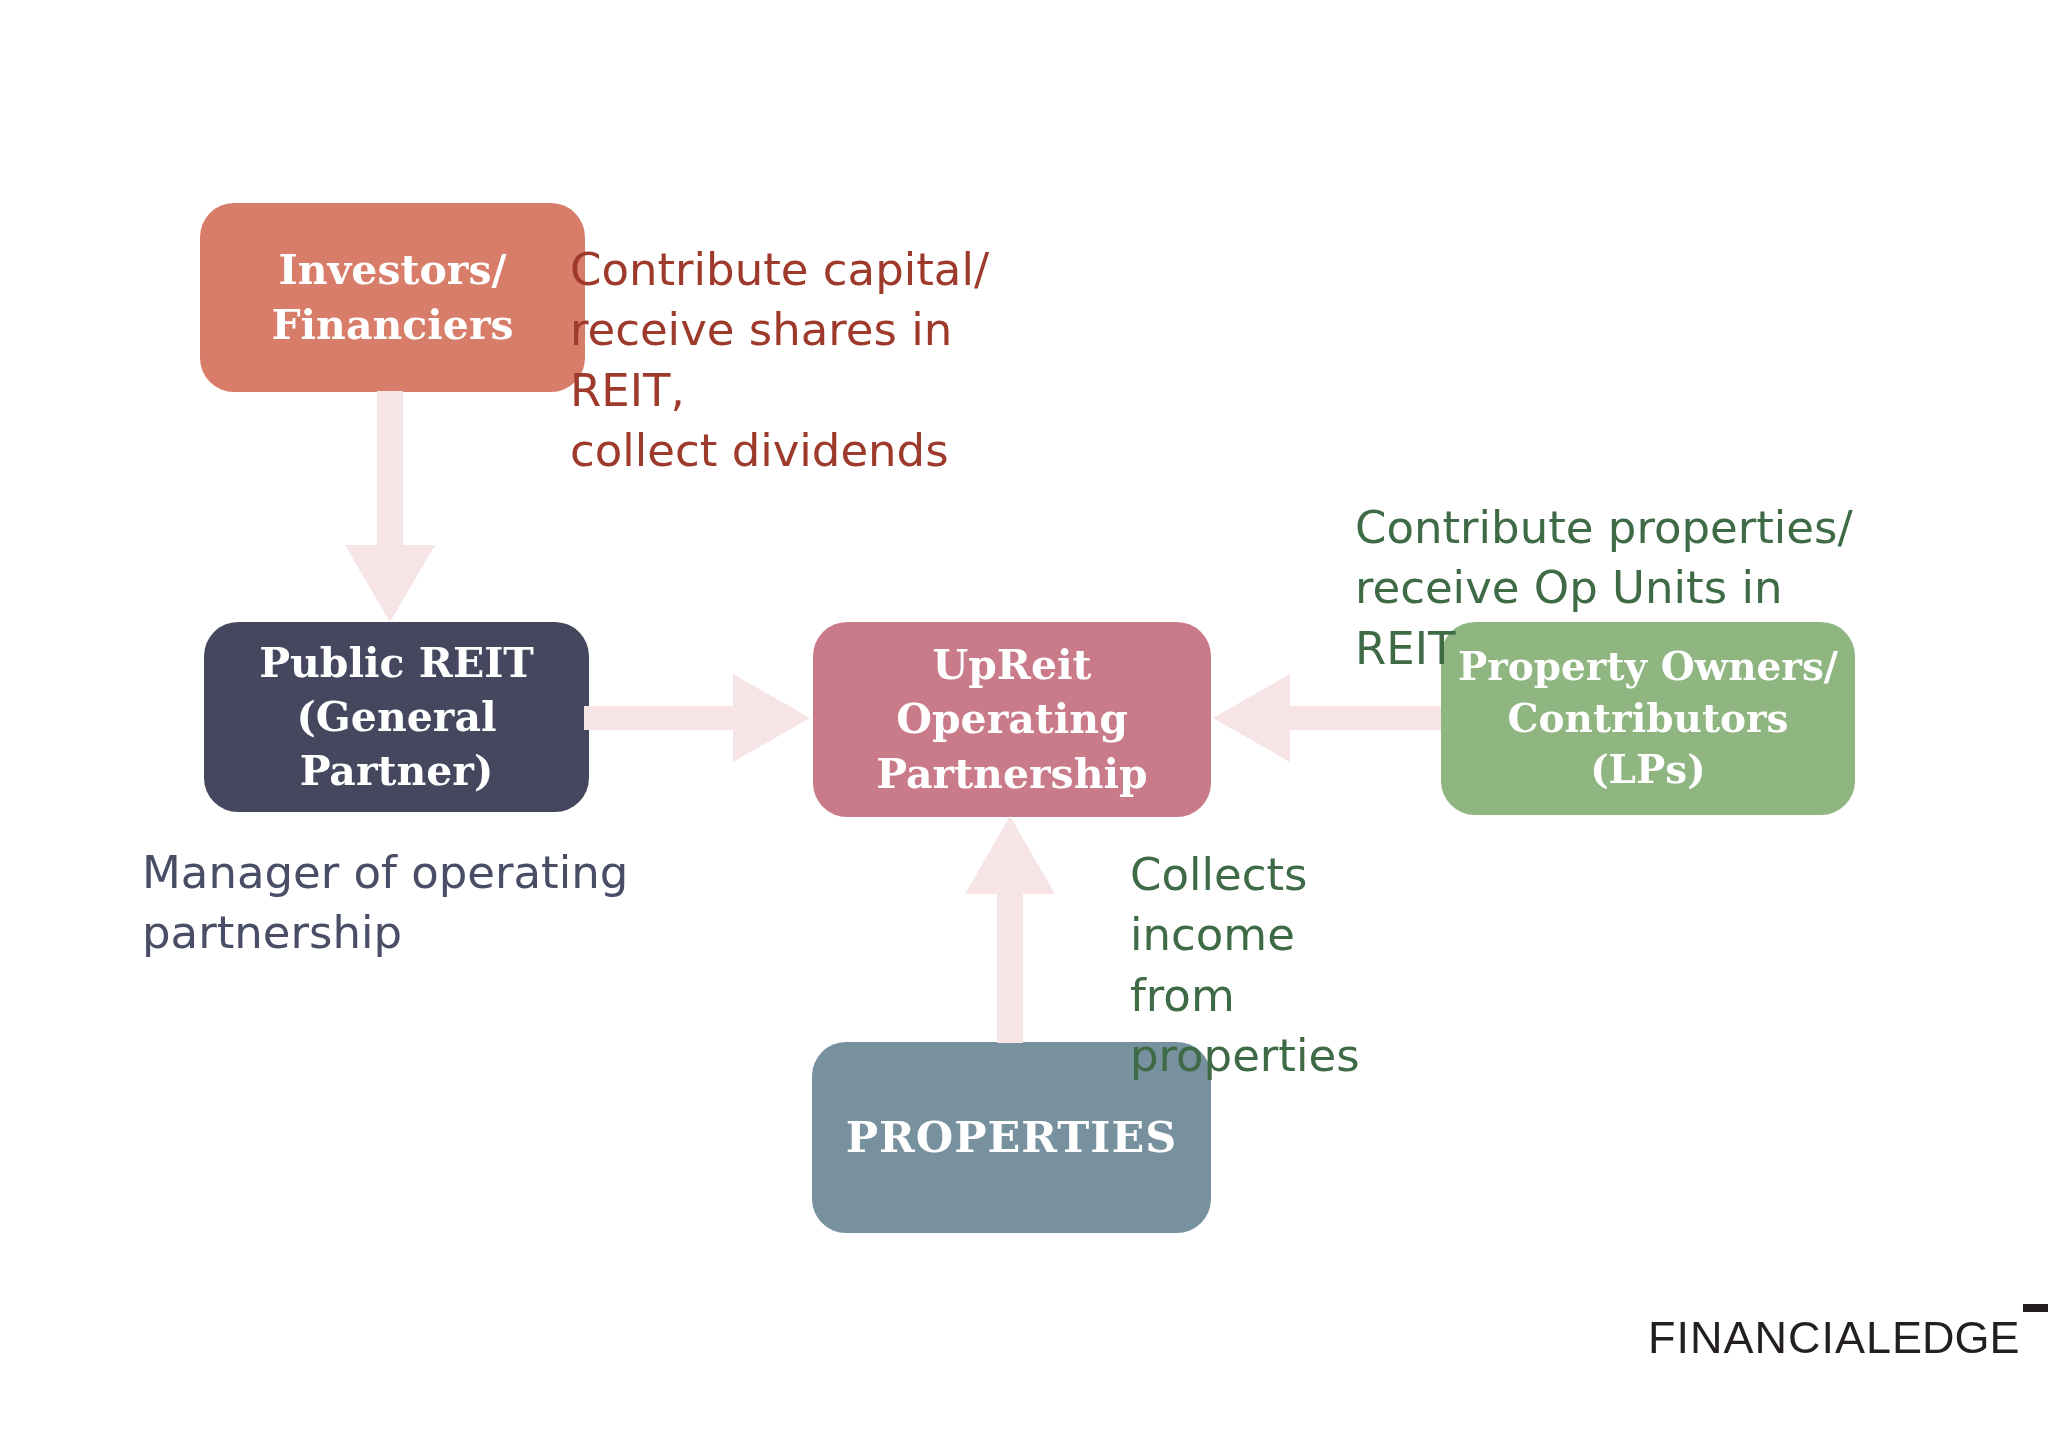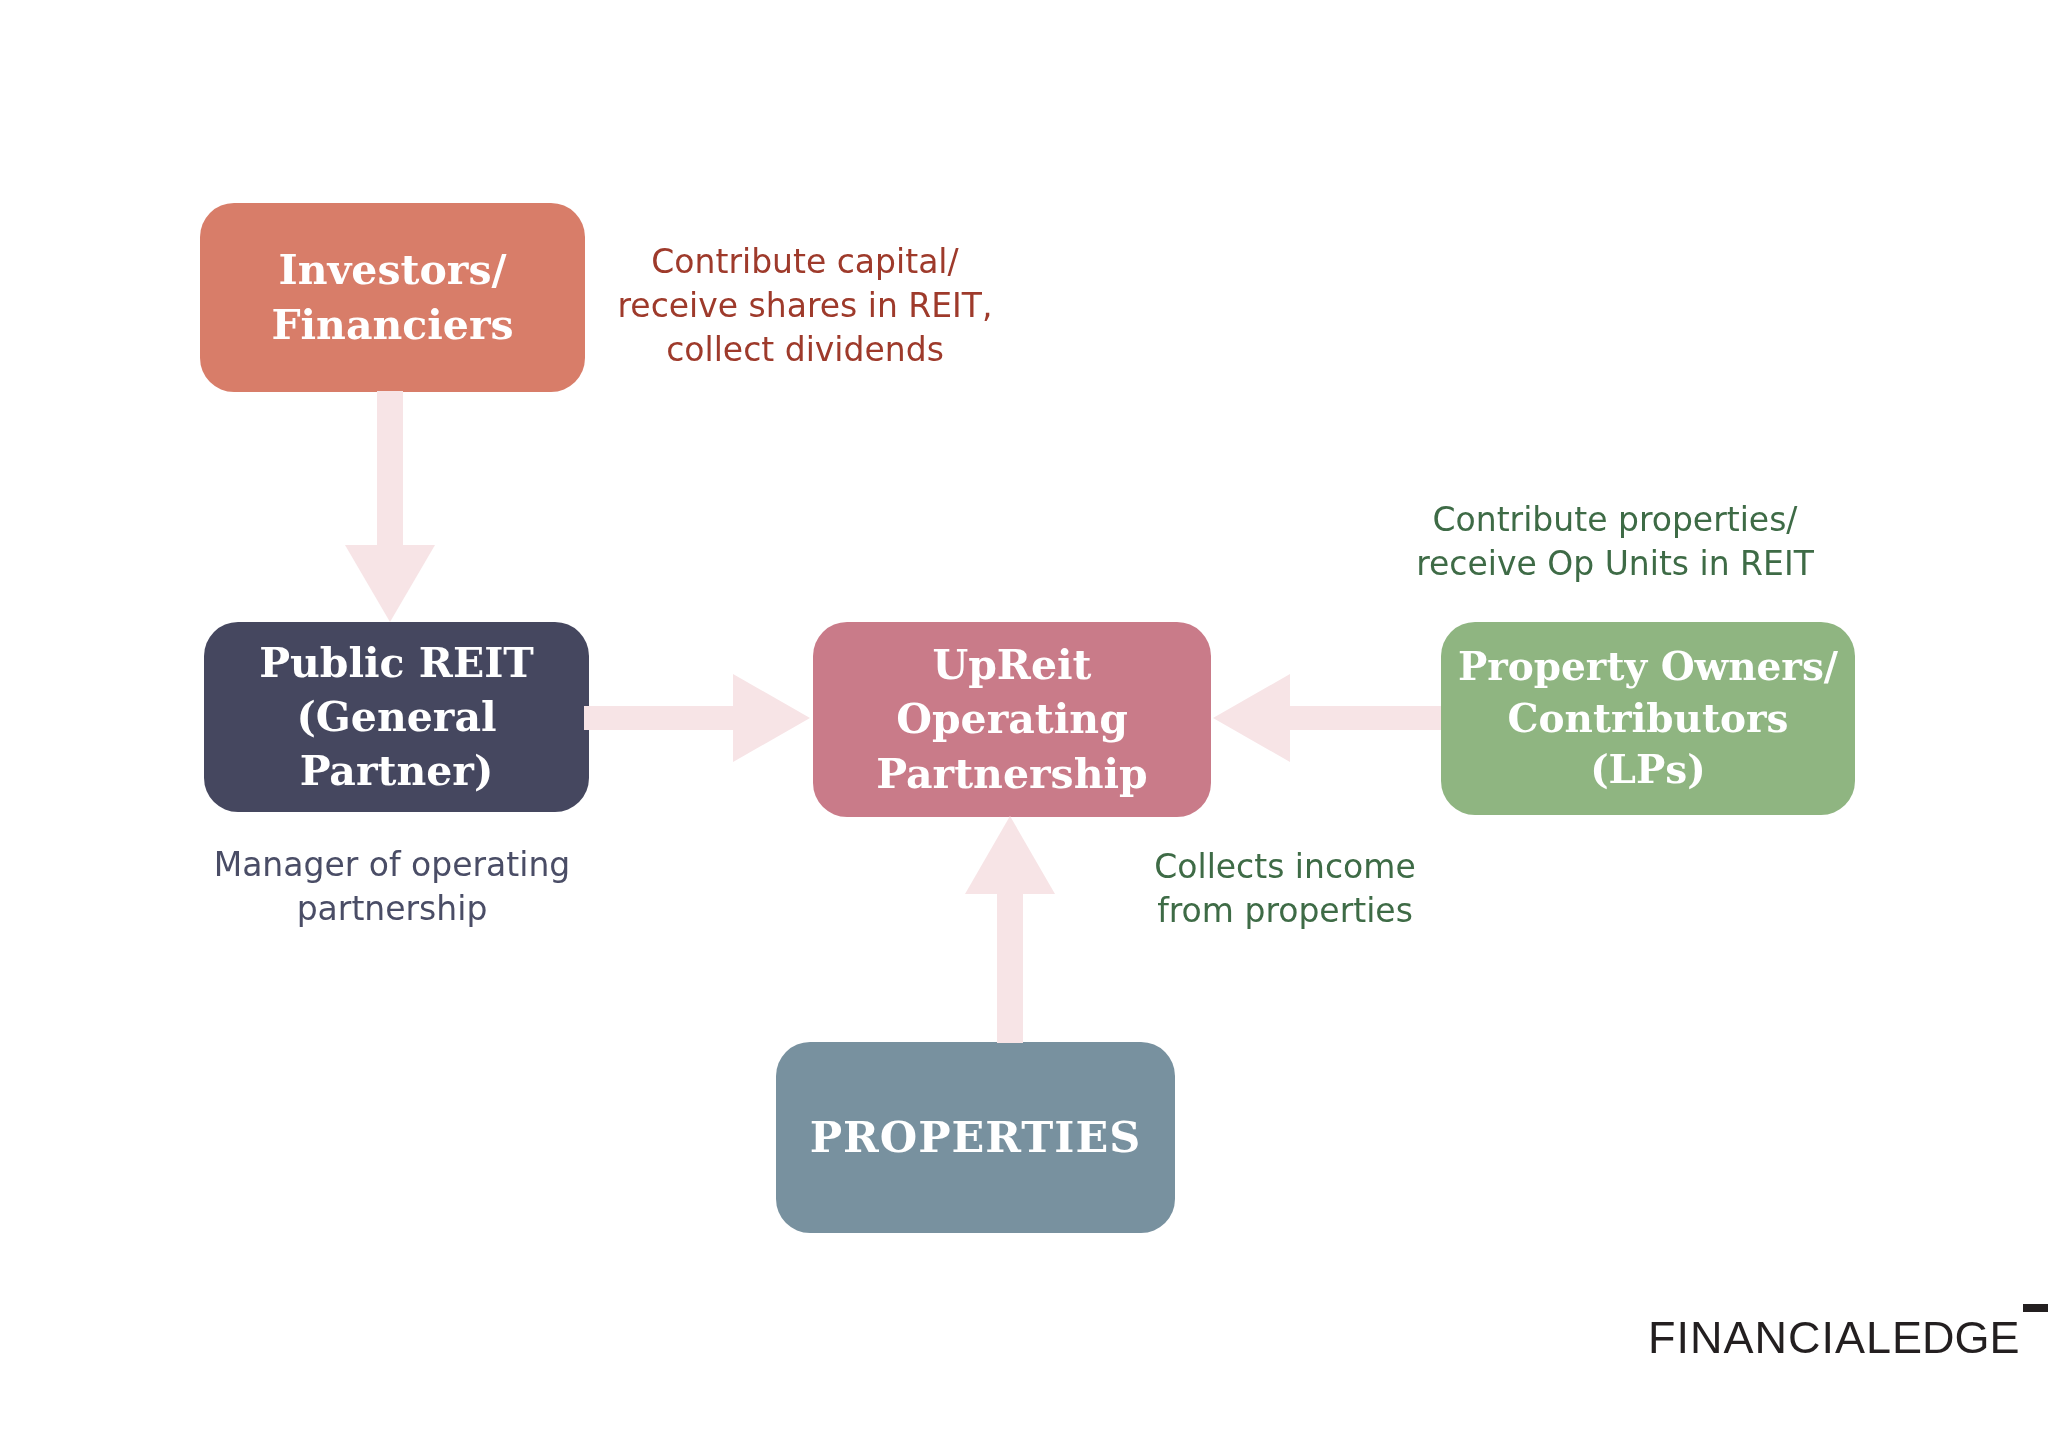--- a/index.html
+++ b/index.html
@@ -23,21 +23,21 @@
     color:#ffffff;
     white-space:pre-line;
     font-size:41px;
     line-height:1.32;
   }
   .n-investors {left:200px; top:203px; width:385px; height:189px; background:var(--salmon);}
   .n-public-reit {left:204px; top:622px; width:385px; height:190px; background:var(--navy);}
   .n-upreit {left:813px; top:622px; width:398px; height:195px; background:var(--rose);}
   .n-property-owners{left:1441px;top:622px; width:414px; height:193px; background:var(--green);}
   .n-property-owners .node-label{font-size:39px;}
-  .n-properties {left:776px; top:1042px;width:399px; height:191px; background:var(--slate);}
+  .n-properties {left:812px; top:1042px;width:399px; height:191px; background:var(--slate);}
   .n-properties .node-label{font-size:43px;letter-spacing:1px;}
 
   
   .shaft{position:absolute;background:var(--arrow);}
   .head{position:absolute;width:0;height:0;}
   .sh-down {left:377px; top:391px; width:26px; height:154px;}
   .hd-down {left:345px; top:545px;
             border-left:45px solid transparent;border-right:45px solid transparent;
             border-top:77px solid var(--arrow);}
   .sh-right{left:584px; top:706px; width:150px; height:24px;}
@@ -49,23 +49,22 @@
             border-right:77px solid var(--arrow);}
   .sh-left {left:1290px;top:706px; width:151px; height:24px;}
   .hd-up   {left:965px; top:816px;
             border-left:45px solid transparent;border-right:45px solid transparent;
             border-bottom:78px solid var(--arrow);}
   .sh-up   {left:997px; top:894px; width:26px; height:149px;}
 
   
   .note{
     position:absolute;
-    text-align:center;
     white-space:pre-line;
-    font-size:33px;
+    font-size:45px;
     line-height:1.34;
   }
   .note-investors {left:570px; top:240px; width:470px; color:var(--red_text);}
   .note-manager   {left:142px; top:843px; width:500px; color:var(--navy_text);}
   .note-contribute{left:1355px;top:498px; width:520px; color:var(--green_text);}
   .note-collects  {left:1130px;top:845px; width:310px; color:var(--green_text);}
 
   
   .logo{
     position:absolute;

